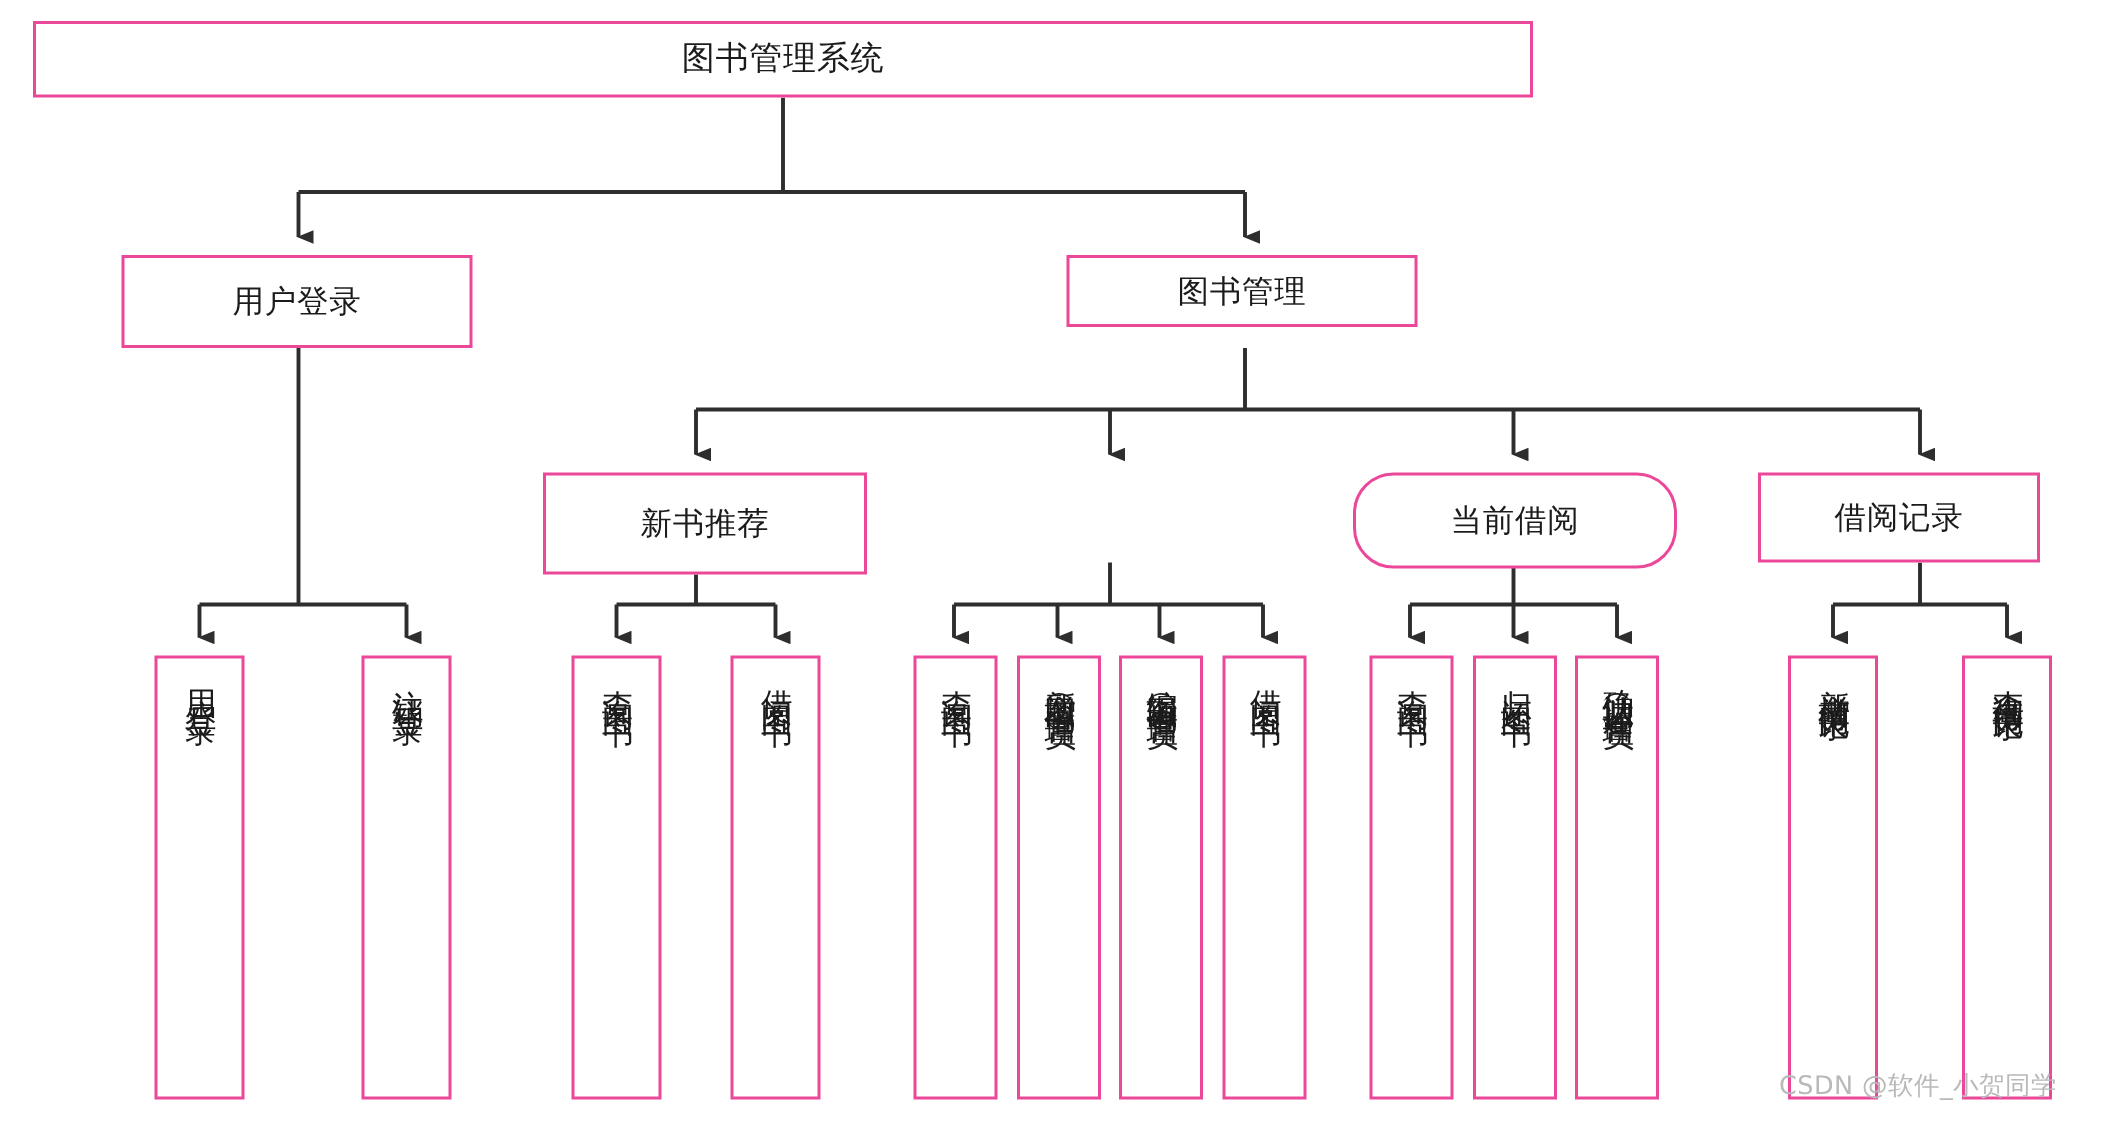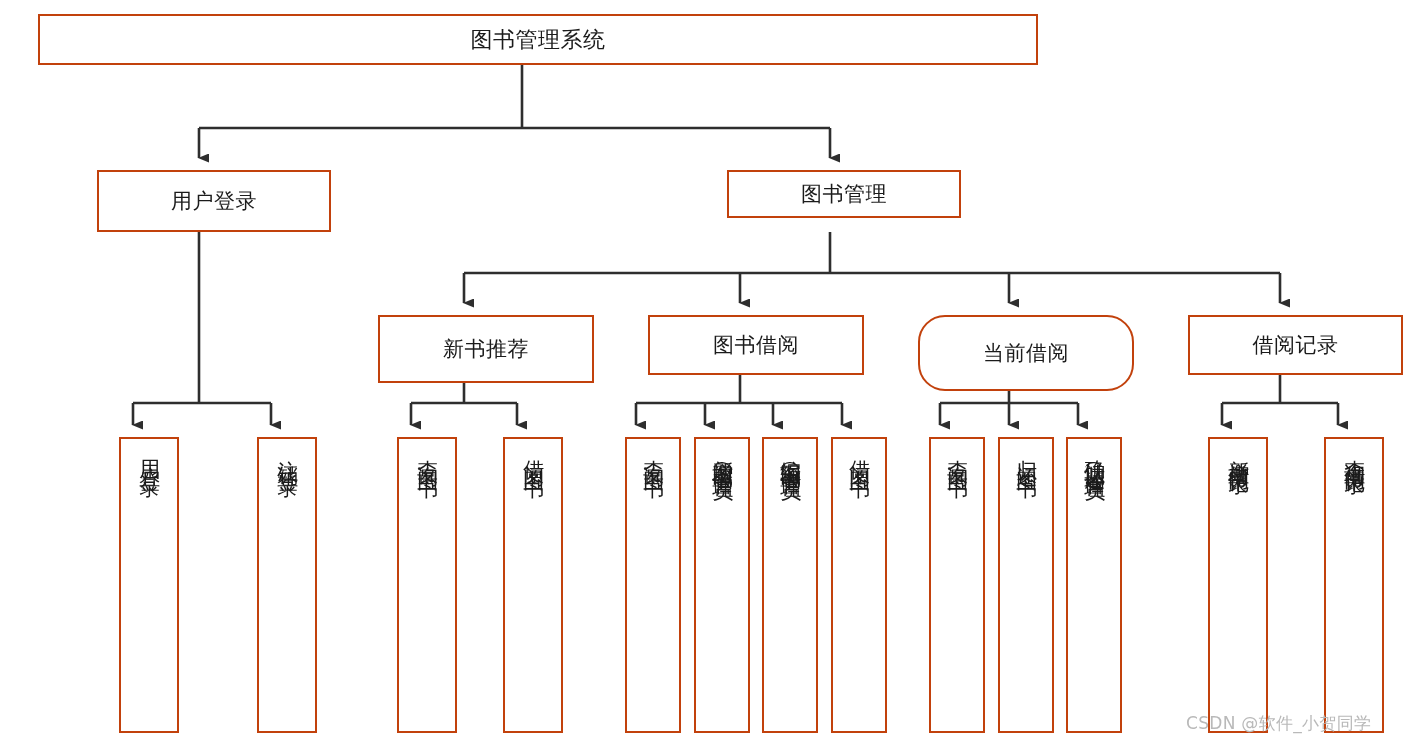--- a/index.html
+++ b/index.html
@@ -20,26 +20,25 @@
     left: 0;
     top: 0;
     width: 1405px;
     height: 747px;
     pointer-events: none;
   }
   .node {
     position: absolute;
     box-sizing: border-box;
     background: #ffffff;
-    border: 2px solid #c2410c;
+    border: 2px solid #ec4899;
     display: flex;
     align-items: center;
     justify-content: center;
     color: #1b1b1b;
-    margin-left: 16px;
   }
   .node .lbl {
     display: block;
     line-height: 1.06;
     letter-spacing: 0.5px;
     white-space: pre;
   }
   
   .h-node .lbl {
     font-size: 21px;
@@ -139,27 +138,24 @@
   <div class="node h-node" style="left:81px; top:170px; width:234px; height:62px;">
     <span class="lbl">用户登录</span>
   </div>
   <div class="node h-node" style="left:711px; top:170px; width:234px; height:48px;">
     <span class="lbl">图书管理</span>
   </div>
 
   <div class="node h-node" style="left:362px; top:315px; width:216px; height:68px;">
     <span class="lbl">新书推荐</span>
   </div>
-  <div class="node h-node" style="left:632px; top:315px; width:216px; height:60px;">
-    <span class="lbl">图书借阅</span>
-  </div>
-  <div class="node h-node" style="left:902px; top:315px; width:216px; height:76px;border-radius:27px;">
+  <div class="node h-node" style="left:902px; top:315px; width:216px; height:64px;border-radius:27px;">
     <span class="lbl">当前借阅</span>
   </div>
-  <div class="node h-node" style="left:1172px; top:315px; width:215px; height:60px;">
+  <div class="node h-node" style="left:1172px; top:315px; width:188px; height:60px;">
     <span class="lbl">借阅记录</span>
   </div>
 
   <div class="node v-node short" style="left:103px; top:437px; width:60px; height:296px;">
     <span class="lbl">用户登录</span>
   </div>
   <div class="node v-node short" style="left:241px; top:437px; width:60px; height:296px;">
     <span class="lbl">注销登录</span>
   </div>
 

